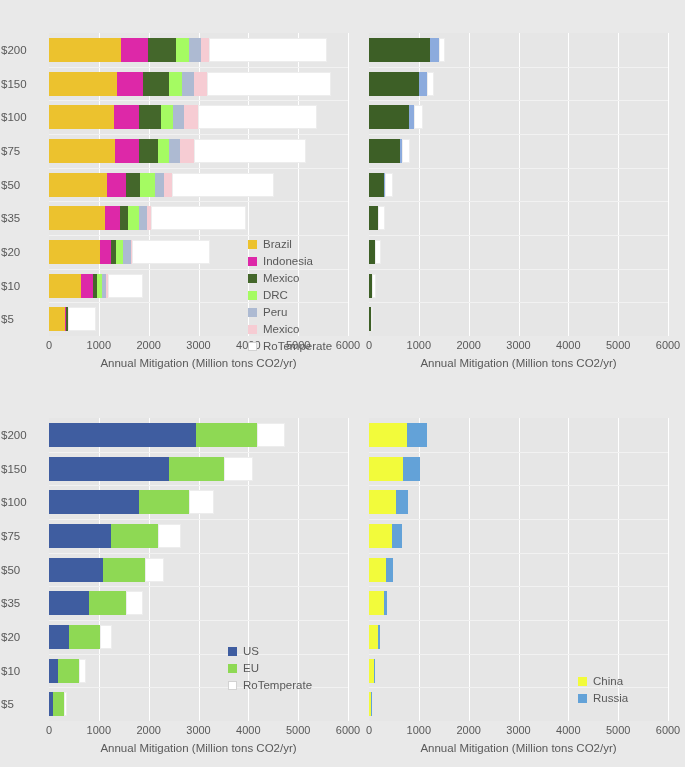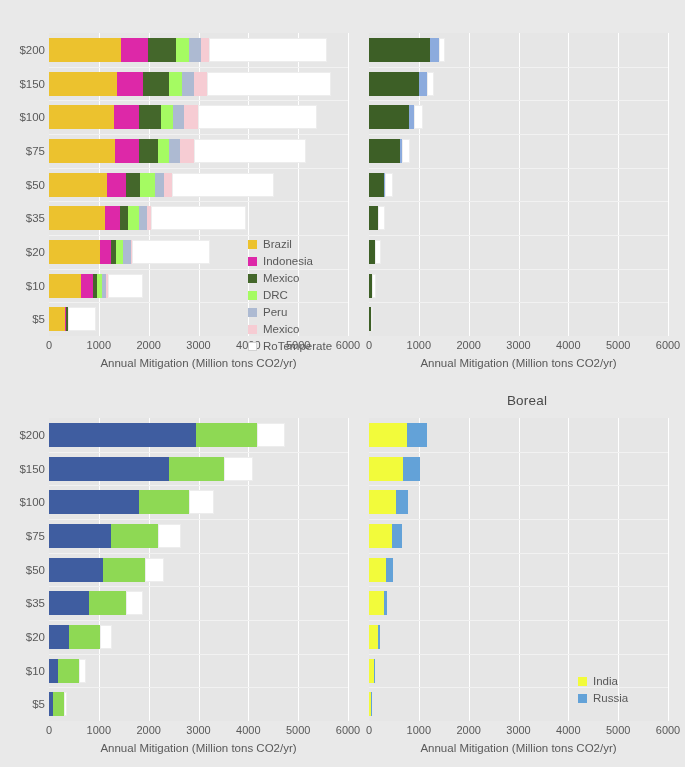--- a/index.html
+++ b/index.html
@@ -34,21 +34,21 @@
   .plot.temperate,.plot.boreal{top:418px;height:303px;}
 
   .vgrid{position:absolute;top:0;bottom:0;width:1px;background:#ffffff;}
   .rowsep{position:absolute;left:0;right:0;height:1px;background:#f2f2f2;}
 
   .row{position:absolute;left:0;height:24px;}
   .bar{position:absolute;left:0;top:0;height:100%;display:flex;}
   .seg{height:100%;}
 
   .ylab{
-    position:absolute;width:44px;text-align:right;
+    position:absolute;width:44px;text-align:left;
     font-size:11.5px;color:#595959;line-height:24px;
   }
   .xticks{position:absolute;height:16px;font-size:11px;color:#595959;}
   .xtick{position:absolute;transform:translateX(-50%);white-space:nowrap;}
   .xtitle{position:absolute;text-align:center;font-size:11.5px;color:#595959;}
 
   .legend{position:absolute;font-size:11.5px;color:#595959;}
   .legend .li{display:flex;align-items:center;height:16px;margin-bottom:1px;}
   .swatch{width:9px;height:9px;margin-right:6px;flex:0 0 auto;box-sizing:border-box;}
   .swatch.ro{border:1px solid #d2d2d2;background:#ffffff;}
@@ -411,24 +411,37 @@
     <div class="xticks" id="xt2" style="left:49px;width:299px;top:339px;">
         <span class="xtick" style="left: 0px;">0</span>
         <span class="xtick" style="left: 49.8333px;">1000</span>
         <span class="xtick" style="left: 99.6667px;">2000</span>
         <span class="xtick" style="left: 149.5px;">3000</span>
         <span class="xtick" style="left: 199.333px;">4000</span>
         <span class="xtick" style="left: 249.167px;">5000</span>
         <span class="xtick" style="left: 299px;">6000</span>
       </div>
     <div class="xtitle" id="xttl2" style="left:49px;width:299px;top:357px;">Annual Mitigation (Million tons CO2/yr)</div>
+    <div class="legend" id="lg2" style="left:228px;top:258px;">
+        <div class="li">
+          <span class="swatch" style="background: rgb(63, 93, 160);"></span>
+          <span>US</span>
+        </div>
+        <div class="li">
+          <span class="swatch" style="background: rgb(142, 217, 84);"></span>
+          <span>EU</span>
+        </div>
+        <div class="li">
+          <span class="swatch ro"></span>
+          <span>RoTemperate</span>
+        </div>
+      </div>
   </div>
 
   <div class="panel">
-    <div class="panel-title" style="top:8px;left:19px;right:0;">Boreal</div>
     <div class="plot boreal" id="plot3" style="top:33px;left:19px;">
         <div class="vgrid" style="left: 49.8333px;"></div>
         <div class="vgrid" style="left: 99.6667px;"></div>
         <div class="vgrid" style="left: 149.5px;"></div>
         <div class="vgrid" style="left: 199.333px;"></div>
         <div class="vgrid" style="left: 249.167px;"></div>
         <div class="vgrid" style="left: 299px;"></div>
         <div class="rowsep" style="top: 33.6667px;"></div>
         <div class="rowsep" style="top: 67.3333px;"></div>
         <div class="rowsep" style="top: 101px;"></div>
@@ -499,21 +512,21 @@
         <span class="xtick" style="left: 99.6667px;">2000</span>
         <span class="xtick" style="left: 149.5px;">3000</span>
         <span class="xtick" style="left: 199.333px;">4000</span>
         <span class="xtick" style="left: 249.167px;">5000</span>
         <span class="xtick" style="left: 299px;">6000</span>
       </div>
     <div class="xtitle" id="xttl3" style="left:19px;width:299px;top:357px;">Annual Mitigation (Million tons CO2/yr)</div>
     <div class="legend" id="lg3" style="left:228px;top:288px;">
         <div class="li">
           <span class="swatch" style="background: rgb(242, 251, 59);"></span>
-          <span>India</span>
+          <span>China</span>
         </div>
         <div class="li">
           <span class="swatch" style="background: rgb(99, 162, 216);"></span>
           <span>Russia</span>
         </div>
       </div>
   </div>
 
 </div>
 

